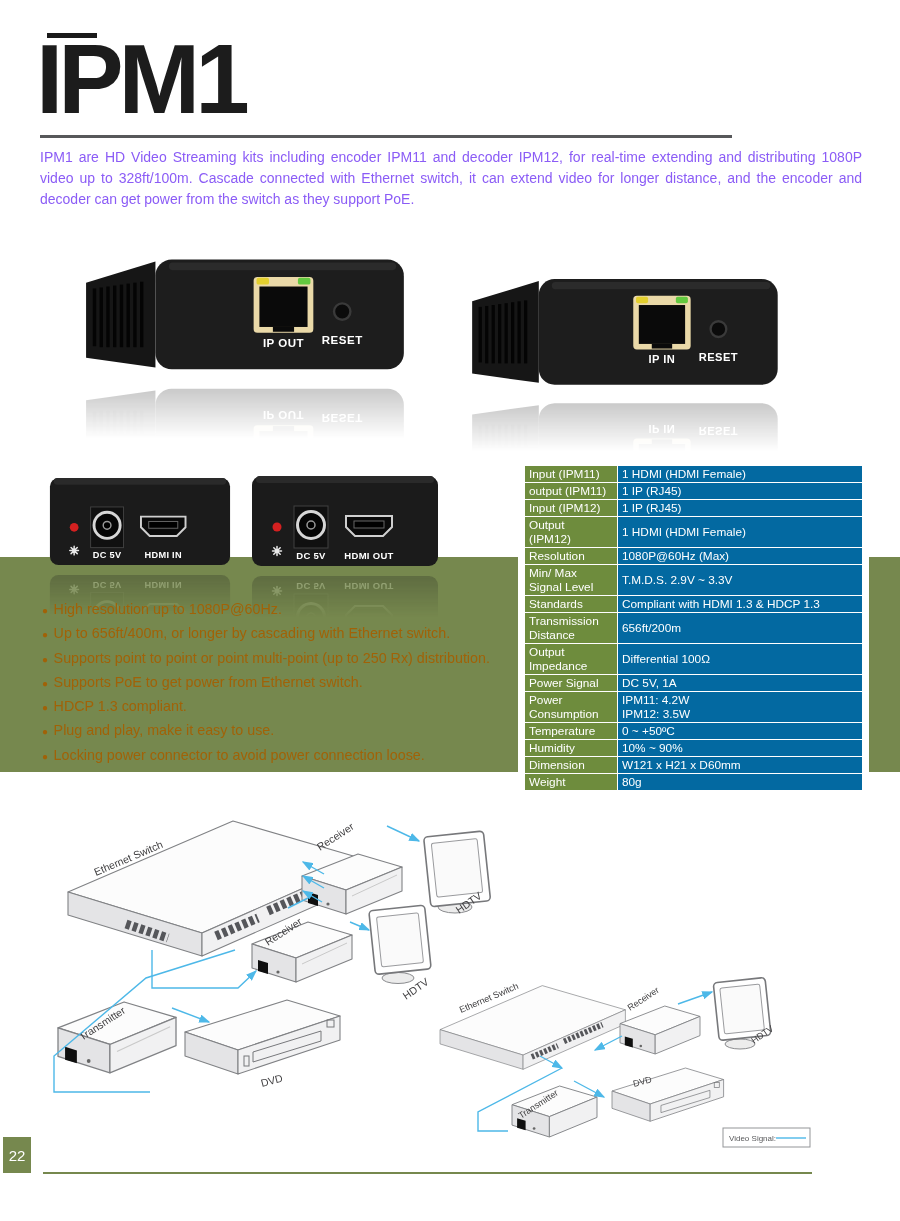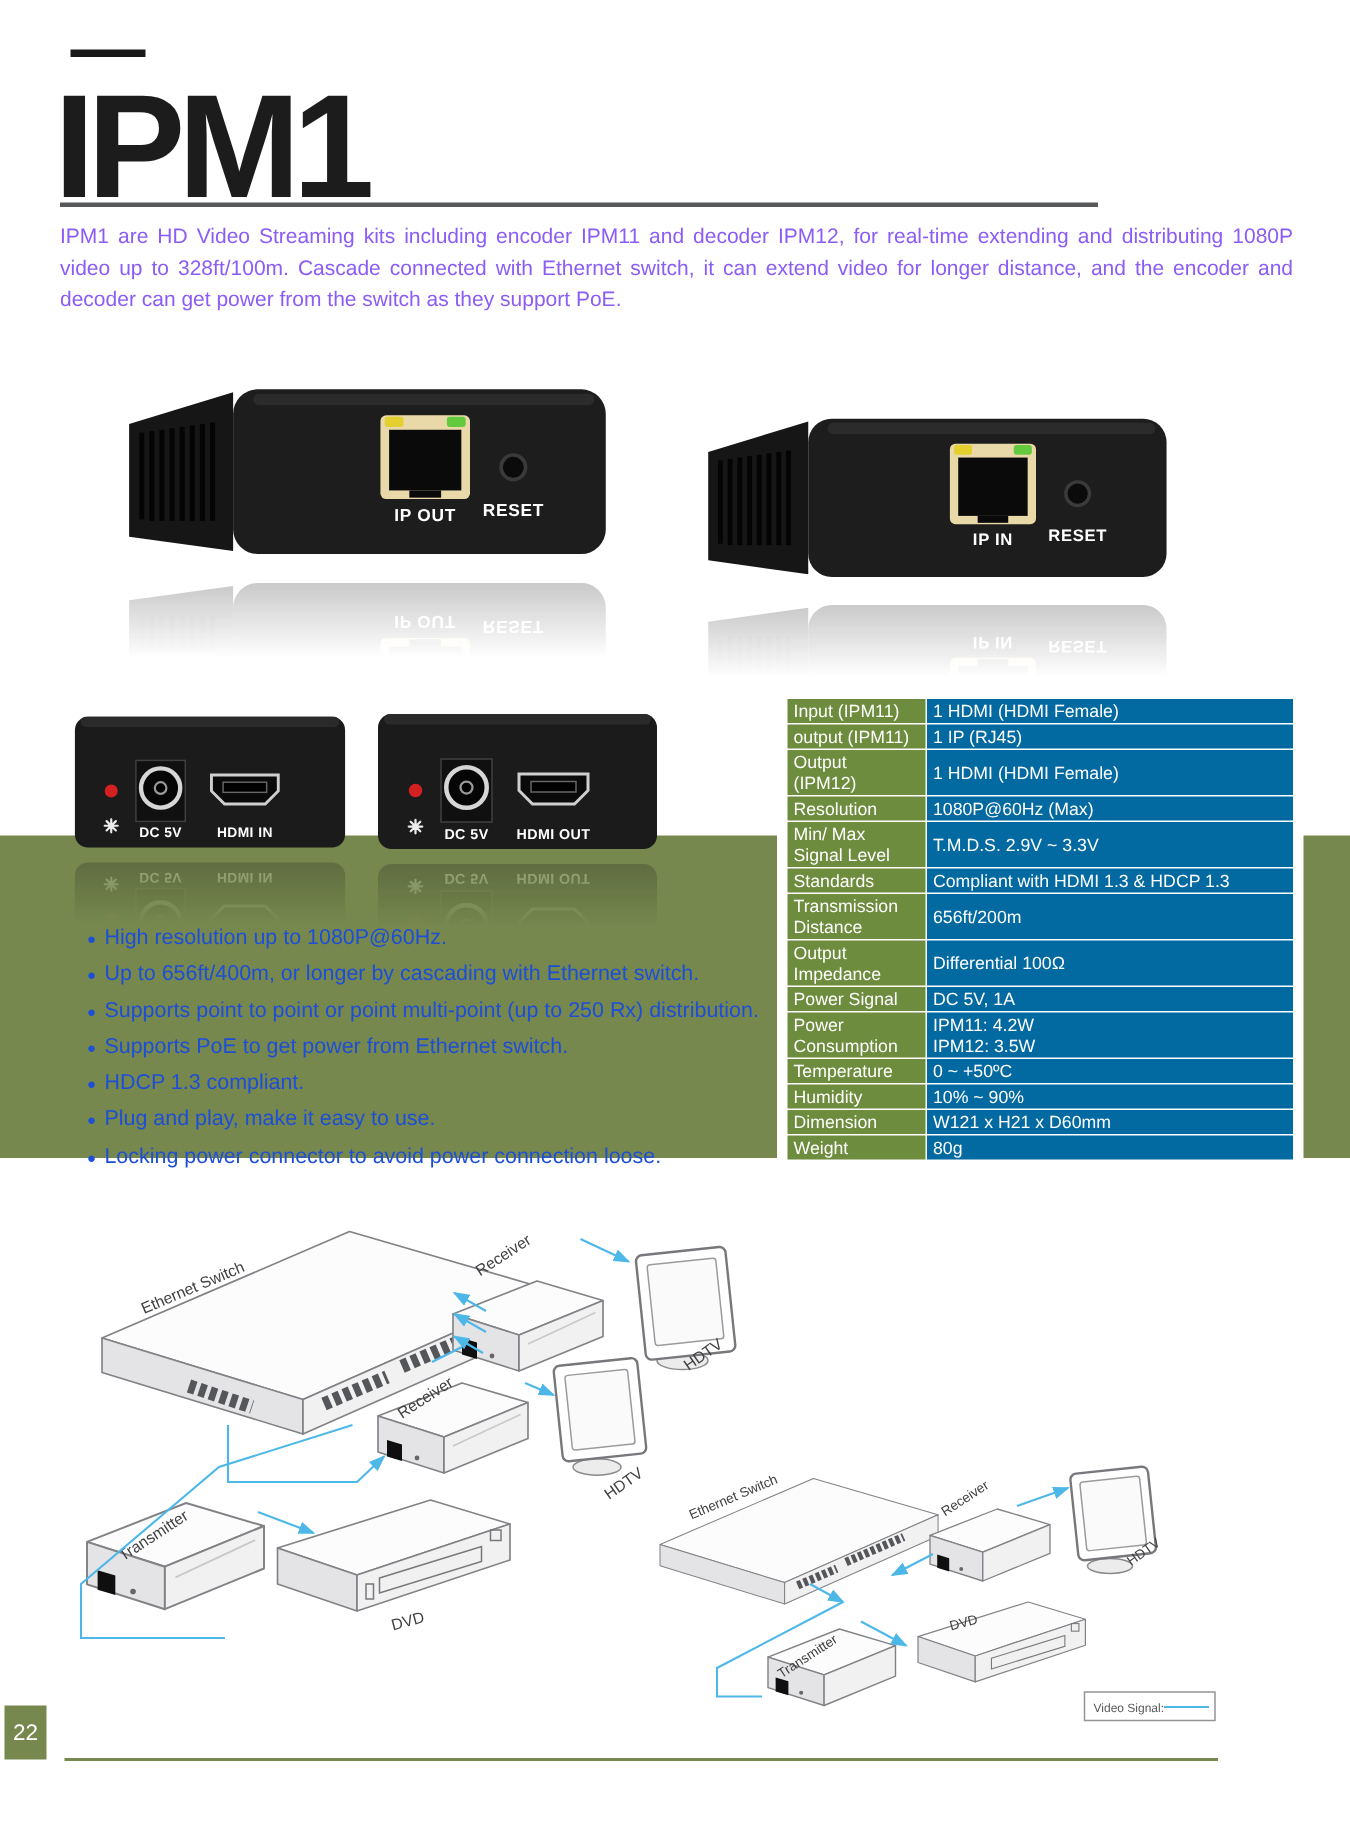--- a/index.html
+++ b/index.html
@@ -2,30 +2,30 @@
 <html><head>
 <meta charset="utf-8">
 <style>
   html,body{margin:0;padding:0;}
   body{width:900px;height:1221px;position:relative;background:#fff;
        font-family:"Liberation Sans",sans-serif;overflow:hidden;}
   .abs{position:absolute;}
 
   
   #top-dash{left:47px;top:33px;width:50px;height:5px;background:#1a1a1a;}
-  #page-title{left:36px;top:48px;font-size:98px;font-weight:bold;letter-spacing:-5px;
+  #page-title{left:36px;top:30px;font-size:98px;font-weight:bold;letter-spacing:-5px;
               color:#1c1c1c;line-height:1.0;}
   #title-rule{left:40px;top:135px;width:692px;height:3px;background:#57585a;}
   #description{left:40px;top:147px;width:822px;font-size:14px;line-height:21px;
                color:#8b5cf6;text-align:justify;}
 
   
   #band{left:0;top:557px;width:900px;height:215px;background:#76884E;}
-  #features{left:42px;top:598px;width:470px;list-style:none;margin:16px;padding:0;
-            color:#1d4ed8;font-size:14.3px;line-height:22.3px;}
+  #features{left:42px;top:598px;width:470px;list-style:none;margin:0;padding:0;
+            color:#a16207;font-size:14.3px;line-height:22.3px;}
   #features li{padding-left:17px;text-indent:-17px;}
   #features li::before{content:"\25CF\00A0\00A0";font-size:10px;}
 
   
   .dev{line-height:0;}
   .dev svg{display:block;}
   .reflect{-webkit-box-reflect:below 2px linear-gradient(transparent 55%, rgba(0,0,0,0.28));}
   #dev-ip1{left:80px;top:248px;}
   #dev-ip2{left:466px;top:268px;}
   #dev-hdmi1{left:48px;top:472px;}
@@ -173,20 +173,24 @@
     <tbody>
         <tr>
           <td class="sl">Input (IPM11)</td>
           <td class="sv">1 HDMI (HDMI Female)</td>
         </tr>
     <tr>
           <td class="sl">output (IPM11)</td>
           <td class="sv">1 IP (RJ45)</td>
         </tr>
     <tr>
+          <td class="sl">Input (IPM12)</td>
+          <td class="sv">1 IP (RJ45)</td>
+        </tr>
+    <tr>
           <td class="sl">Output
 (IPM12)</td>
           <td class="sv">1 HDMI (HDMI Female)</td>
         </tr>
     <tr>
           <td class="sl">Resolution</td>
           <td class="sv">1080P@60Hz (Max)</td>
         </tr>
     <tr>
           <td class="sl">Min/ Max

